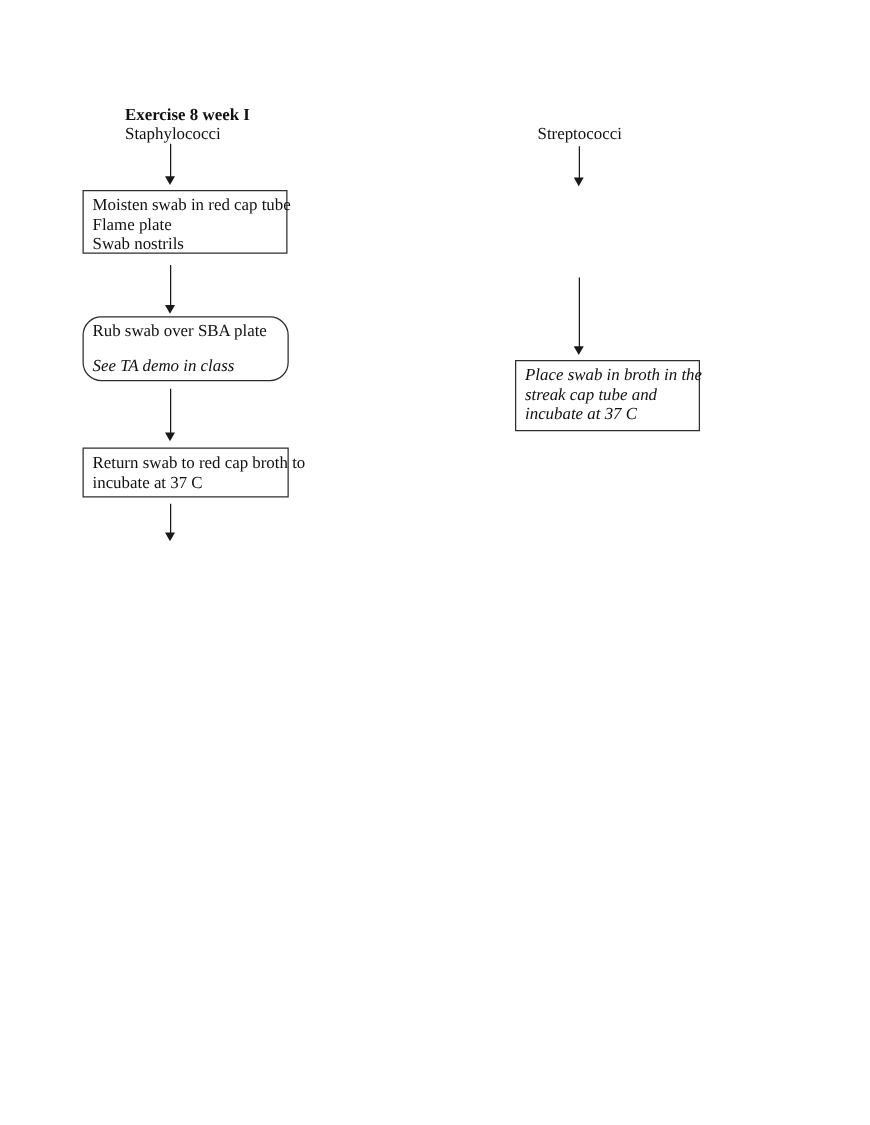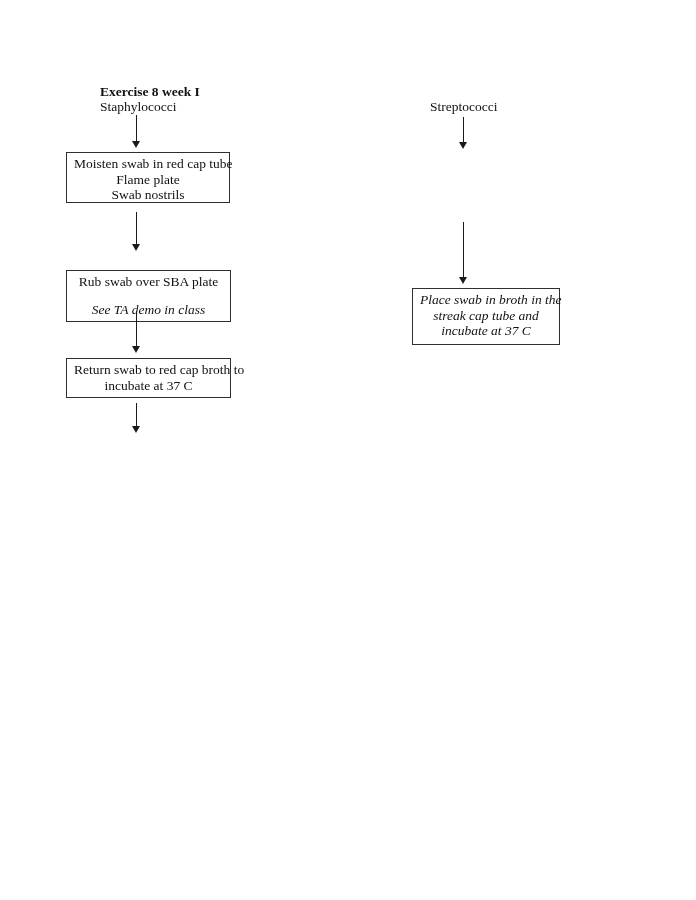--- a/index.html
+++ b/index.html
@@ -26,21 +26,20 @@
     font-weight: bold;
   }
   .flow-box {
     position: absolute;
     border: 1px solid #2e2e2e;
     background: #ffffff;
     box-sizing: border-box;
     padding: 3px 7px;
     font-size: 13.5px;
     line-height: 15.5px;
-    text-align: center;
   }
   .flow-box .line {
     white-space: nowrap;
   }
   .tight .line { line-height: 14.5px; }
   .italic { font-style: italic; }
   .note-gap { margin-top: 12px; }
   sup.ord {
     font-size: 0.62em;
     position: relative;
@@ -89,21 +88,21 @@
     <div class="line">Moisten swab in red cap tube</div>
     <div class="line">Flame plate</div>
     <div class="line">Swab nostrils</div>
   </div>
 
   <div class="arrow" style="left:132px; top:212px; height:39px;">
     <div class="arrow-line"></div>
     <div class="arrow-head"></div>
   </div>
 
-  <div class="flow-box" style="left:66px; top:270px; width:165px; height:52px;">
+  <div class="flow-box" style="left:66px; top:253px; width:165px; height:52px;border-radius:15px;">
     <div class="line">Rub swab over SBA plate</div>
     <div class="line italic note-gap">See TA demo in class</div>
   </div>
 
   <div class="arrow" style="left:132px; top:311px; height:42px;">
     <div class="arrow-line"></div>
     <div class="arrow-head"></div>
   </div>
 
   <div class="flow-box" style="left:66px; top:358px; width:165px; height:40px;">

